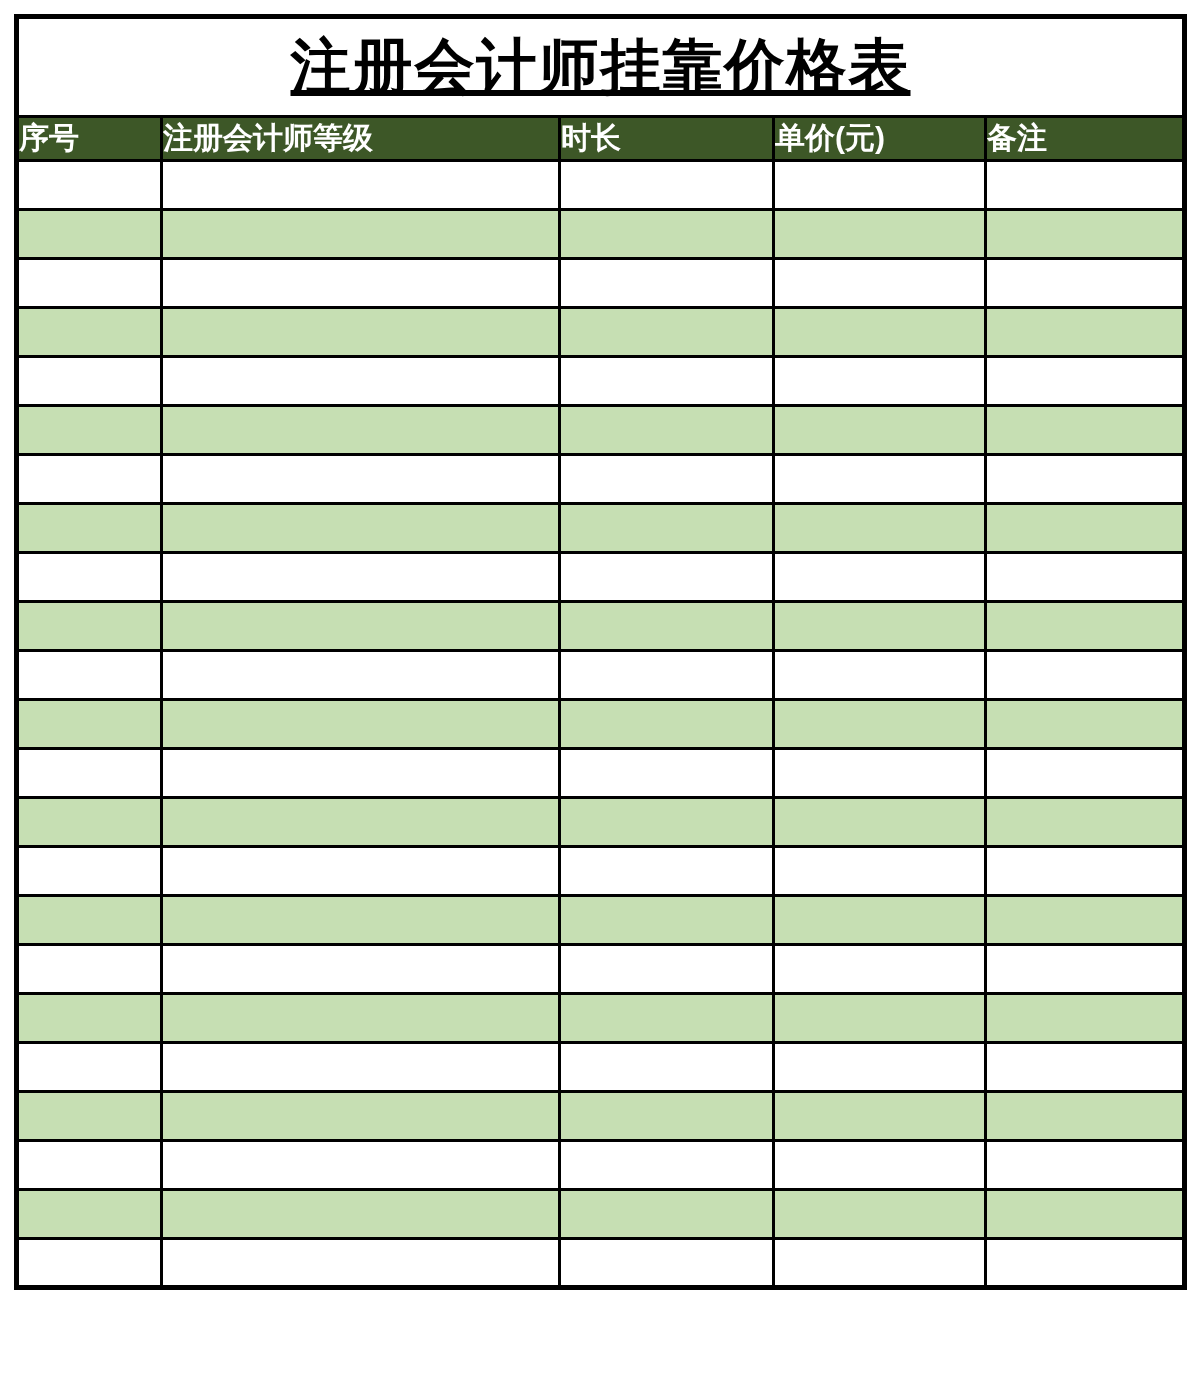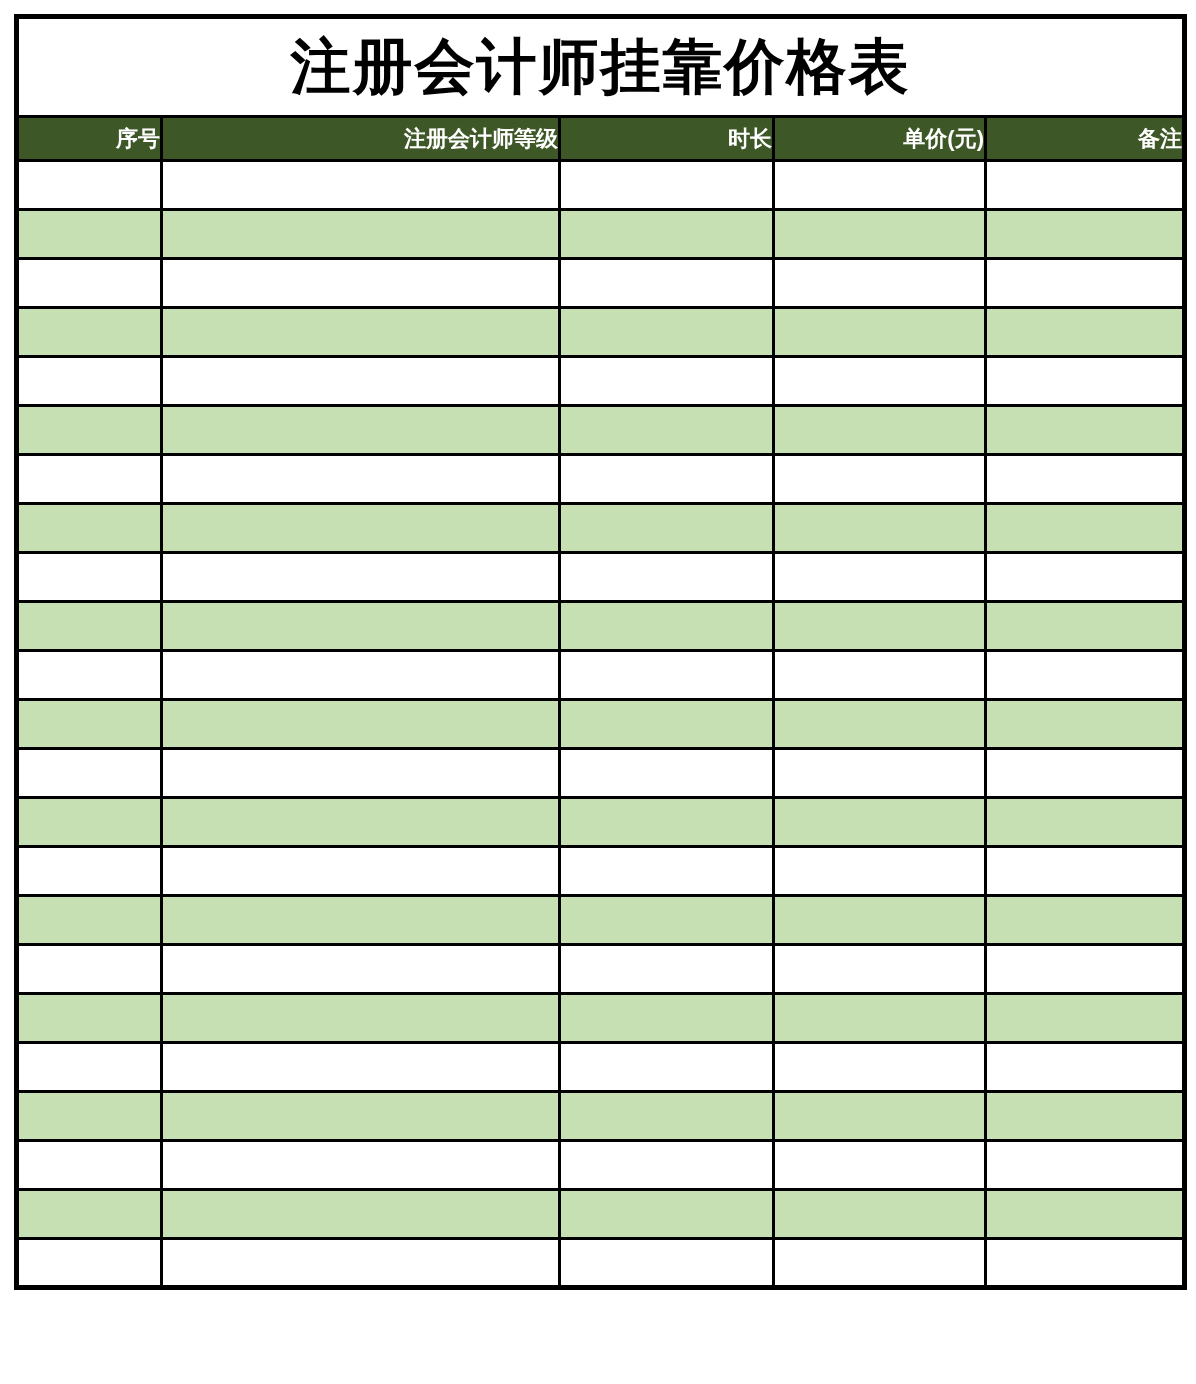--- a/index.html
+++ b/index.html
@@ -43,28 +43,29 @@
   .title-cell {
     height: 100px;
     background: #ffffff;
     color: var(--title-text);
     font-size: 60px;
     font-weight: bold;
     text-align: center;
     vertical-align: middle;
     letter-spacing: 2px;
     border-bottom-width: 4px;
+    text-decoration: underline;
   }
   .head-cell {
     height: 44px;
     background: var(--header-bg);
     color: var(--header-text);
-    font-size: 22px;
+    font-size: 30px;
     font-weight: bold;
-    text-align: right;
+    text-align: left;
     vertical-align: middle;
   }
   td.cell {
     height: 49px;
     font-size: 24px;
     text-align: center;
     vertical-align: middle;
     color: #000000;
   }
   tr.plain td { background: var(--plain-row-bg); }

